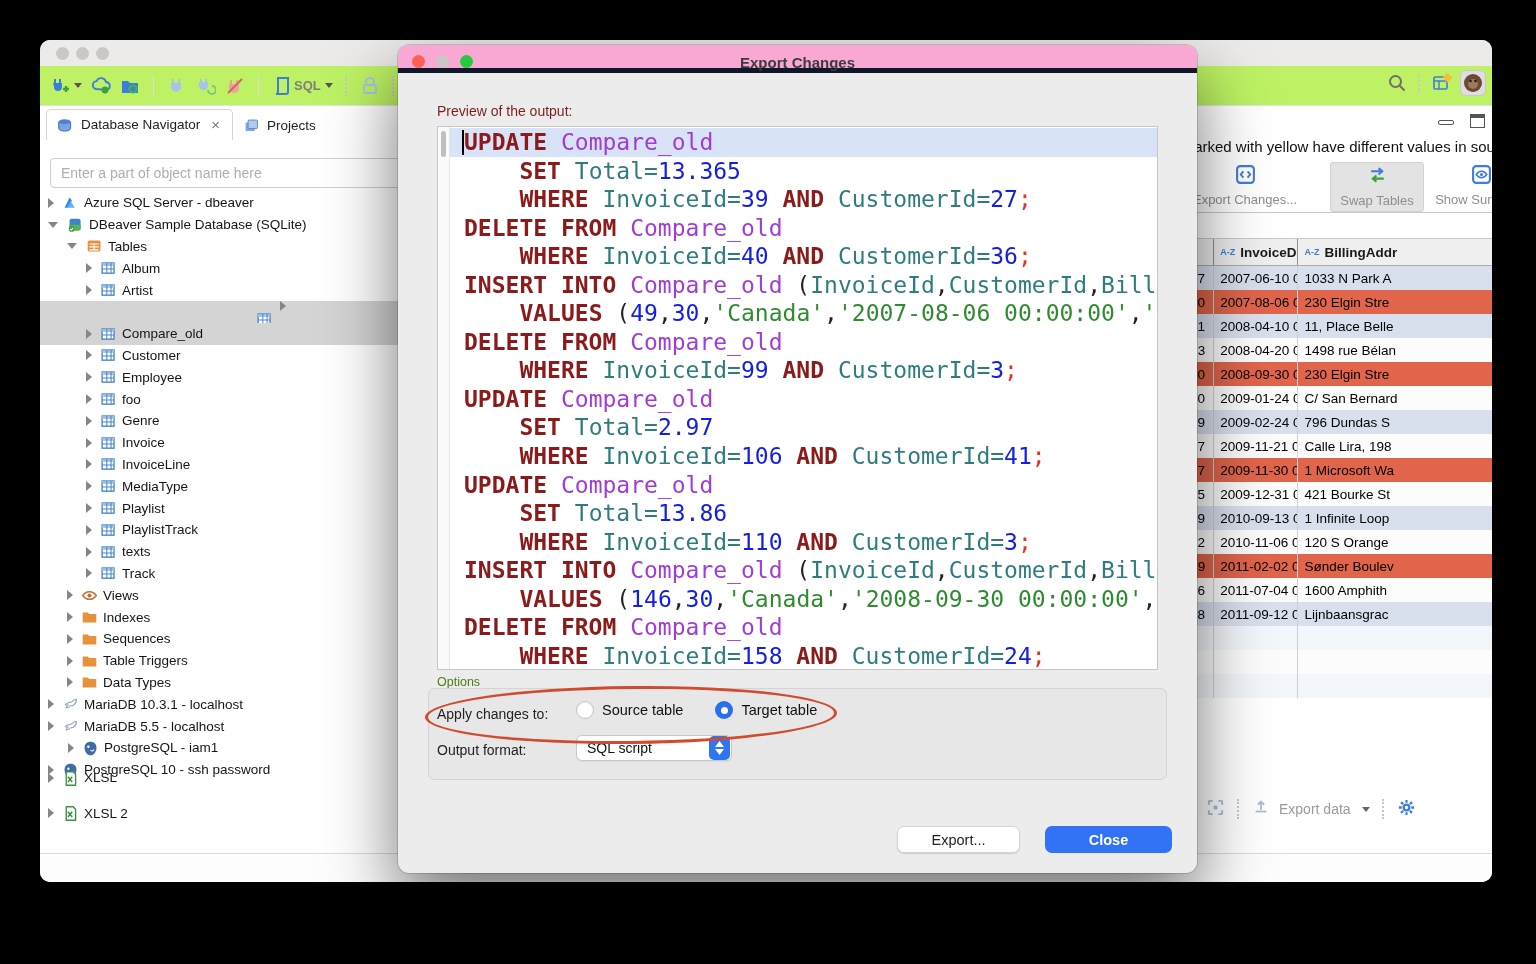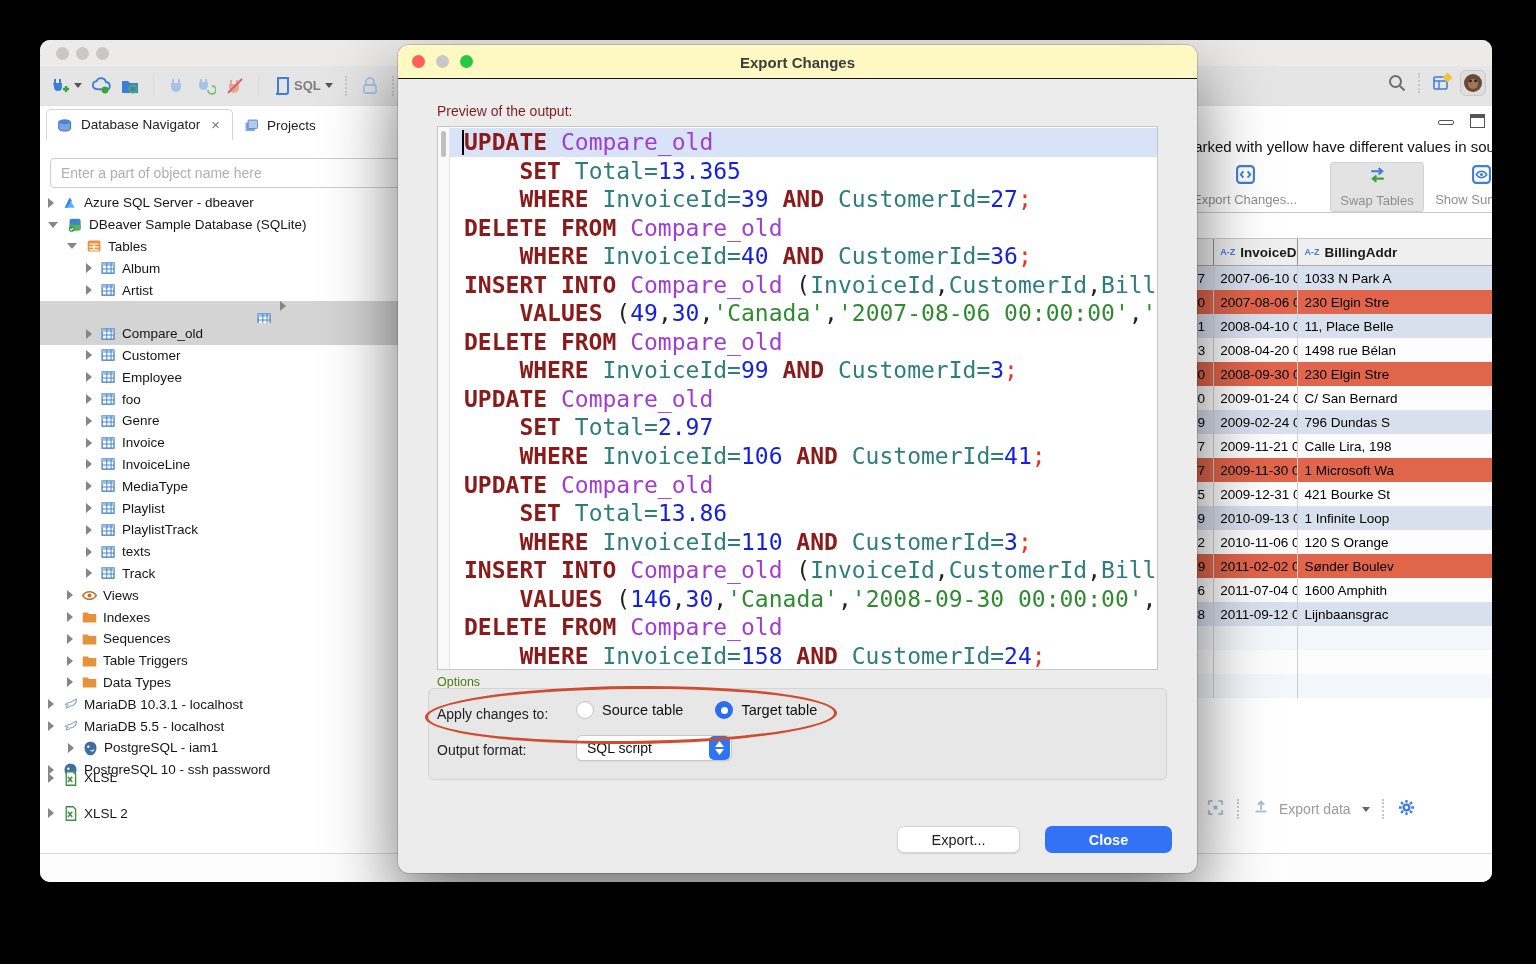--- a/index.html
+++ b/index.html
@@ -5,21 +5,21 @@
   * { margin:0; padding:0; box-sizing:border-box; }
   html,body { width:1536px; height:964px; background:#000; overflow:hidden;
               font-family:"Liberation Sans", sans-serif; }
   .abs { position:absolute; }
 
   
   #main-window { left:40px; top:40px; width:1452px; height:842px; background:#fff;
                  border-radius:10px; overflow:hidden; box-shadow:0 20px 50px rgba(0,0,0,.6); }
   #titlebar { left:0; top:0; width:100%; height:26px; background:#ECEBEA; }
   .tl { width:13px; height:13px; border-radius:50%; background:#C9C8C7; top:7px; }
-  #toolbar { left:0; top:26px; width:100%; height:40px; background:#e5e5e5; border-bottom:1px solid #E2E2E2;
+  #toolbar { left:0; top:26px; width:100%; height:40px; background:#bef264; border-bottom:1px solid #E2E2E2;
              display:flex; align-items:center; padding-left:10px; gap:9px; }
   .tb-sep { width:0; height:22px; border-left:1px solid #DCDCDC; margin:0 4px; }
   .tb-dots { width:3px; height:20px; border-left:2px dotted #C8C8C8; margin:0 3px; }
   .tb-ic { display:flex; align-items:center; gap:2px; cursor:default; }
   .tb-label { font-size:13px; color:#7E7E7E; font-weight:bold; }
   .caret { width:0; height:0; border-left:4px solid transparent; border-right:4px solid transparent;
            border-top:5px solid #555; display:inline-block; margin-left:2px; }
   #tb-right { position:absolute; right:6px; top:30px; display:flex; align-items:center; gap:8px; }
   .avatar-box { background:#DFDEDE; border:1px solid #C8C8C8; border-radius:6px; padding:2px; }
 
@@ -62,21 +62,21 @@
   .c2 { width:300px; }
   .bg-blue { background:#D9E0ED; } .bg-orange { background:#E0654B; } .bg-white { background:#FCFCFC; }
   .bg-faint { background:#F3F6FA; }
   #export-bar { left:968px; top:752px; width:484px; height:34px; display:flex; align-items:center; gap:9px; padding-left:198px; }
   #export-label { font-size:14px; color:#9B9B9B; }
   #status-line { left:0; top:813px; width:1452px; border-top:1px solid #DADADA; height:29px; background:#FDFDFD; }
 
   
   #dialog { left:398px; top:45px; width:799px; height:828px; background:#ECECEC; border-radius:11px;
             box-shadow:0 30px 70px rgba(0,0,0,.55), 0 0 0 1px rgba(0,0,0,.15); z-index:10; overflow:hidden; }
-  #dlg-titlebar { left:0; top:0; width:100%; height:34px; background:#fef9c3; border-bottom:1px solid #0f172a; }
+  #dlg-titlebar { left:0; top:0; width:100%; height:28px; background:#f9a8d4; border-bottom:5px solid #0f172a; }
   #dlg-title { width:100%; text-align:center; top:9px; font-size:15px; font-weight:bold; color:#3C3C3C; }
   .dtl { width:13px; height:13px; border-radius:50%; top:10px; }
   #dlg-preview-label { left:39px; top:58px; font-size:14px; color:#7f1d1d; }
   #editor { left:39px; top:81px; width:721px; height:544px; background:#fff; border:1px solid #C6C6C6; overflow:hidden; }
   #gutter { left:0; top:0; width:12px; height:100%; background:#FAFAFA; border-right:1px solid #E6E6E6; }
   #gutter-pill { left:3px; top:4px; width:5px; height:26px; background:#BFBFBF; border-radius:3px; }
   #code { left:12px; top:1px; width:709px; }
   .code-line { position:relative; height:28.55px; line-height:28.55px; padding-left:14px; white-space:pre;
                font-family:"DejaVu Sans Mono", monospace; font-size:23px; overflow:hidden; }
   .code-line.hl { background:#D8E3F7; }

